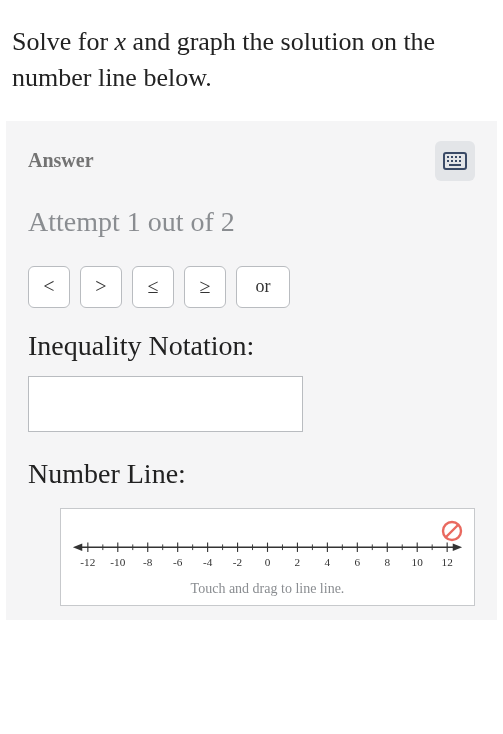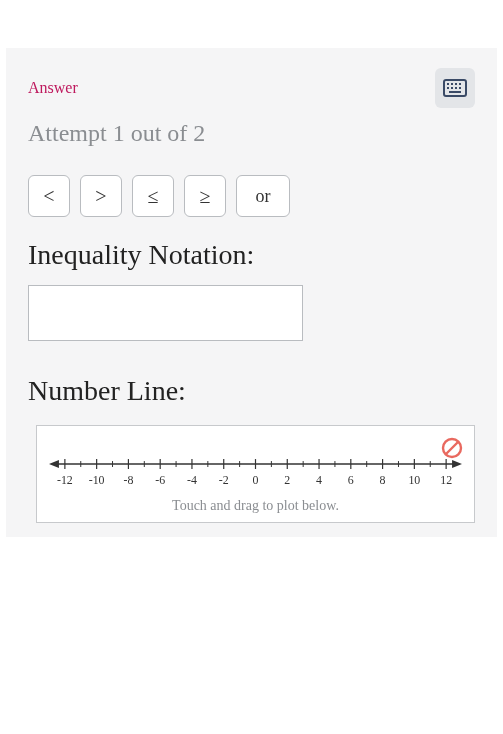--- a/index.html
+++ b/index.html
@@ -37,39 +37,39 @@
     margin: 0 6px;
     padding: 20px 22px 14px 22px;
     position: relative;
   }
   .answer-head {
     display: flex;
     align-items: center;
     justify-content: space-between;
   }
   .answer-title {
-    font-weight: normal;
-    font-size: 16px;
-    color: #be185d;
+    font-weight: bold;
+    font-size: 20px;
+    color: #737373;
   }
   .keyboard-btn {
     width: 40px;
     height: 40px;
     background: #e3e5e8;
     border-radius: 6px;
     display: flex;
     align-items: center;
     justify-content: center;
     cursor: pointer;
   }
   .keyboard-btn svg { display: block; }
   .attempt-text {
     color: #8a8d91;
-    font-size: 24px;
-    margin-top: 12px;
+    font-size: 28px;
+    margin-top: 25px;
   }
   .button-row {
     display: flex;
     gap: 10px;
     margin-top: 28px;
   }
   .op-btn {
     width: 42px;
     height: 42px;
     border: 1px solid #b9bcc0;
@@ -102,21 +102,21 @@
     font-size: 20px;
     padding: 0 10px;
     font-family: Georgia, serif;
   }
   .numberline-wrap {
     margin-top: 18px;
     border: 1px solid #c7c9cc;
     background: #fff;
     padding: 14px 10px 8px 10px;
     position: relative;
-    margin-left: 8px;
+    margin-left: 32px;
     margin-right: 0;
   }
   .clear-btn {
     position: absolute;
     top: 10px;
     right: 10px;
     width: 24px;
     height: 24px;
     cursor: pointer;
   }
@@ -131,20 +131,23 @@
     color: #8a8d91;
     font-size: 14px;
     font-family: Georgia, serif;
     margin-top: 2px;
   }
 </style>
 </head>
 <body>
 
 <div class="question-section">
+  <p class="question-text">
+    <span>Solve for </span><span class="math-var">x</span><span> and graph the solution on the number line below.</span>
+  </p>
 </div>
 
 <div class="answer-panel">
   <div class="answer-head">
     <div class="answer-title">Answer</div>
     <div class="keyboard-btn">
       <svg width="24" height="18" viewBox="0 0 24 18">
         <rect x="1" y="1" width="22" height="16" rx="2" fill="none" stroke="#3a4a66" stroke-width="2"></rect>
         <rect x="4" y="4" width="2" height="2" fill="#3a4a66"></rect>
         <rect x="8" y="4" width="2" height="2" fill="#3a4a66"></rect>
@@ -164,21 +167,21 @@
     <div class="op-btn">&lt;</div>
     <div class="op-btn">&gt;</div>
     <div class="op-btn">≤</div>
     <div class="op-btn">≥</div>
     <div class="op-btn or-btn">or</div>
   </div>
 
   <div class="section-label">Inequality Notation:</div>
   <input type="text" class="text-input" value="" style="">
 
-  <div class="section-label" style="margin-top:34px">Number Line:</div>
+  <div class="section-label" style="margin-top:26px">Number Line:</div>
 
   <div class="numberline-wrap">
     <div class="clear-btn">
       <svg width="24" height="24" viewBox="0 0 24 24">
         <circle cx="12" cy="12" r="9" fill="none" stroke="#e9695f" stroke-width="2.4"></circle>
         <line x1="6" y1="18" x2="18" y2="6" stroke="#e9695f" stroke-width="2.4"></line>
       </svg>
     </div>
     <svg class="numberline-svg" viewBox="0 0 420 56">
       <line x1="8" y1="24" x2="412" y2="24" stroke="#333" stroke-width="1.5"></line>
@@ -218,15 +221,15 @@
           <line x1="338" x2="338" y1="19" y2="29" stroke="#333" stroke-width="1.2"></line>
           <text x="338" y="44">8</text>
           <line x1="354" x2="354" y1="21" y2="27" stroke="#333" stroke-width="1"></line>
           <line x1="370" x2="370" y1="19" y2="29" stroke="#333" stroke-width="1.2"></line>
           <text x="370" y="44">10</text>
           <line x1="386" x2="386" y1="21" y2="27" stroke="#333" stroke-width="1"></line>
           <line x1="402" x2="402" y1="19" y2="29" stroke="#333" stroke-width="1.2"></line>
           <text x="402" y="44">12</text>
         </g>
     </svg>
-    <div class="nl-hint">Touch and drag to plot below.</div>
+    <div class="nl-hint">Touch and drag to line line.</div>
   </div>
 </div>
 
 </body></html>

